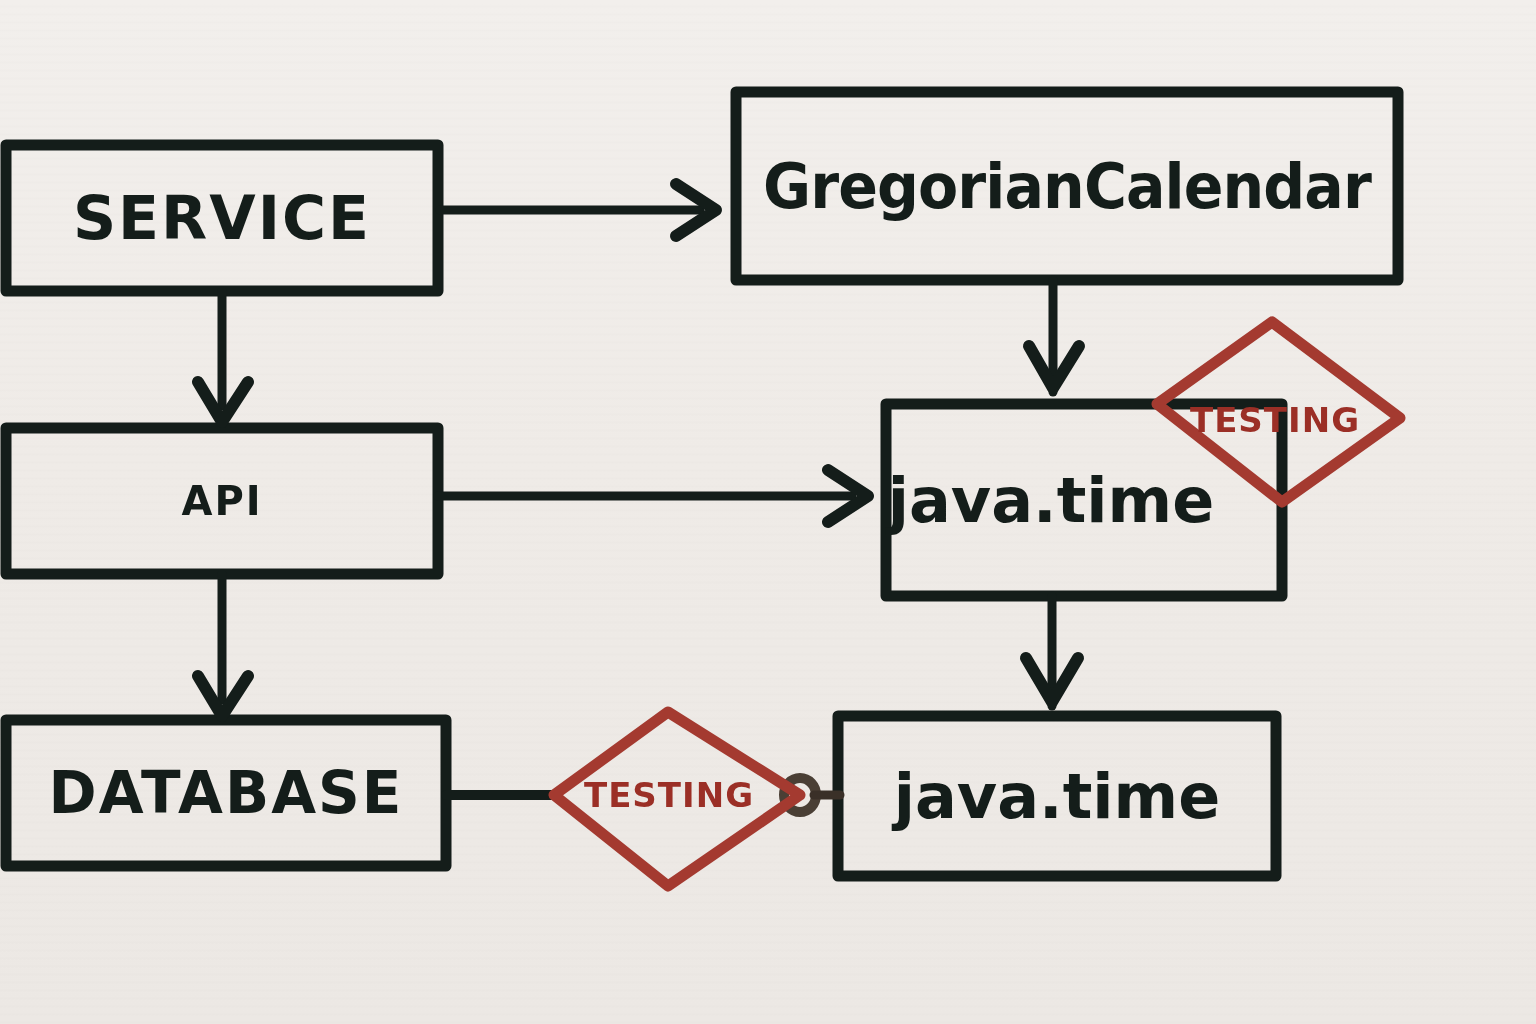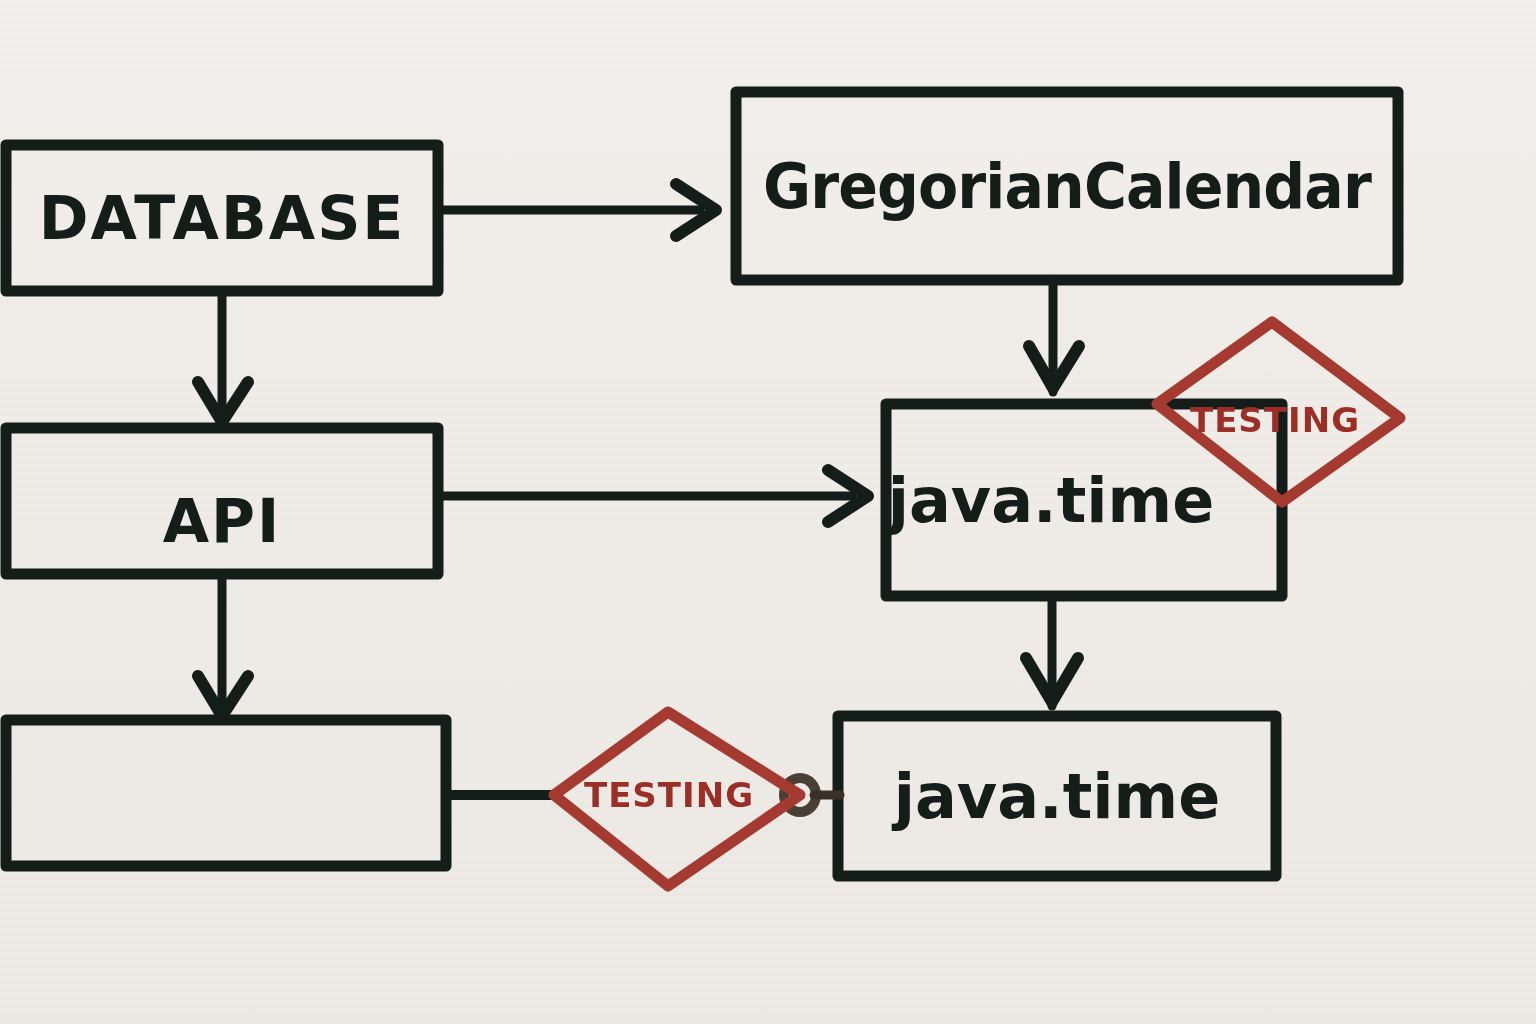--- a/index.html
+++ b/index.html
@@ -110,24 +110,25 @@
 
     <ellipse cx="800" cy="795" rx="16" ry="17" fill="none" stroke="#4a3f35" stroke-width="10"></ellipse>
     <path d="M 814 795 L 840 795" fill="none" stroke="#3a3028" stroke-width="9" stroke-linecap="round"></path>
 
     <path d="M 1272 322 L 1400 418 L 1282 502 L 1157 404 Z" fill="none" stroke="#a43a30" stroke-width="11" stroke-linejoin="round"></path>
 
     <path d="M 668 712 L 800 795 L 668 886 L 554 795 Z" fill="none" stroke="#a43a30" stroke-width="11" stroke-linejoin="round"></path>
 
   </svg>
 
-  <div class="node-label label-caps" style="left:6px; top:145px; width:432px; height:146px; font-size:60px;">DATABASE</div>
+  <div class="node-label label-caps" style="left:6px; top:145px; width:432px; height:146px; font-size:60px;">SERVICE</div>
 
-  <div class="node-label label-caps" style="left:6px; top:448px; width:432px; height:146px; font-size:60px;">API</div>
+  <div class="node-label label-caps" style="left:6px; top:428px; width:432px; height:146px; font-size:40px;">API</div>
 
+  <div class="node-label label-caps" style="left:6px; top:720px; width:440px; height:146px; font-size:58px;">DATABASE</div>
 
   <div class="node-label label-script" style="left:736px; top:92px; width:662px; height:188px; font-size:63px;">GregorianCalendar</div>
 
   <div class="node-label label-lower" style="left:886px; top:404px; width:330px; height:192px; font-size:62px;">java.time</div>
 
   <div class="node-label label-lower" style="left:838px; top:716px; width:438px; height:160px; font-size:62px;">java.time</div>
 
   <div class="diamond-label" style="left:1160px; top:390px; width:230px; height:60px; font-size:34px;">TESTING</div>
 
   <div class="diamond-label" style="left:556px; top:765px; width:226px; height:60px; font-size:34px;">TESTING</div>

